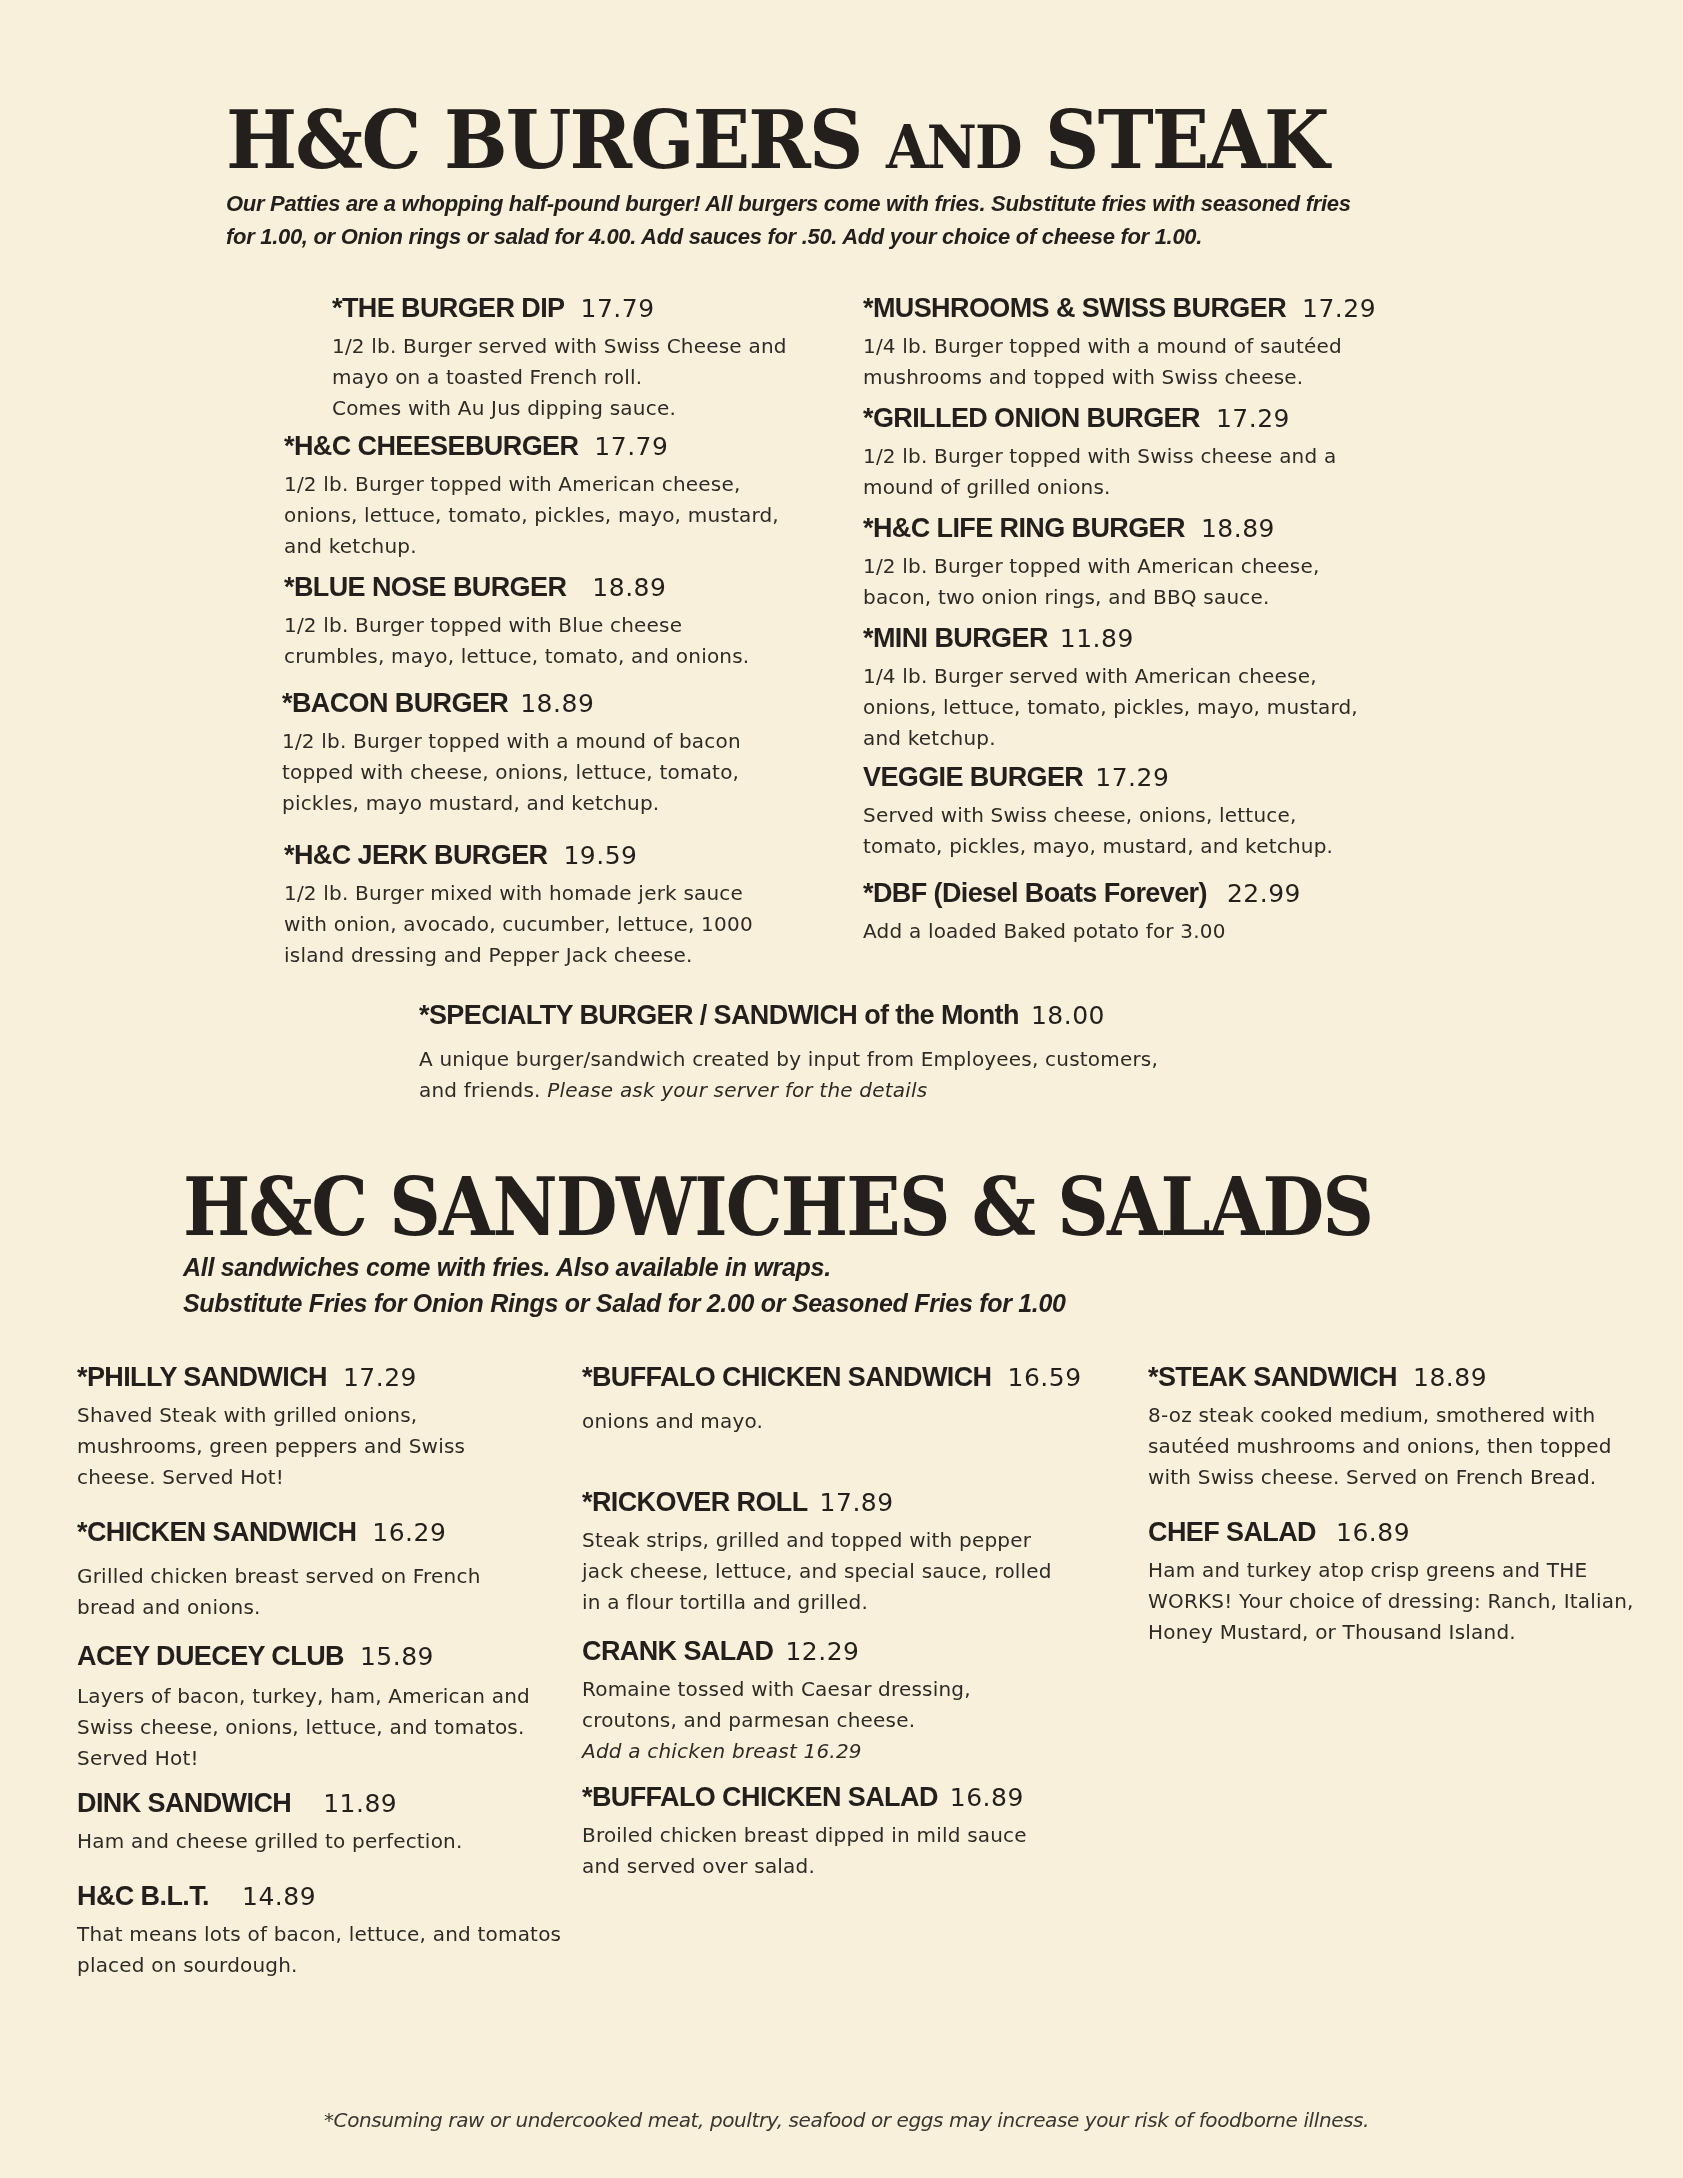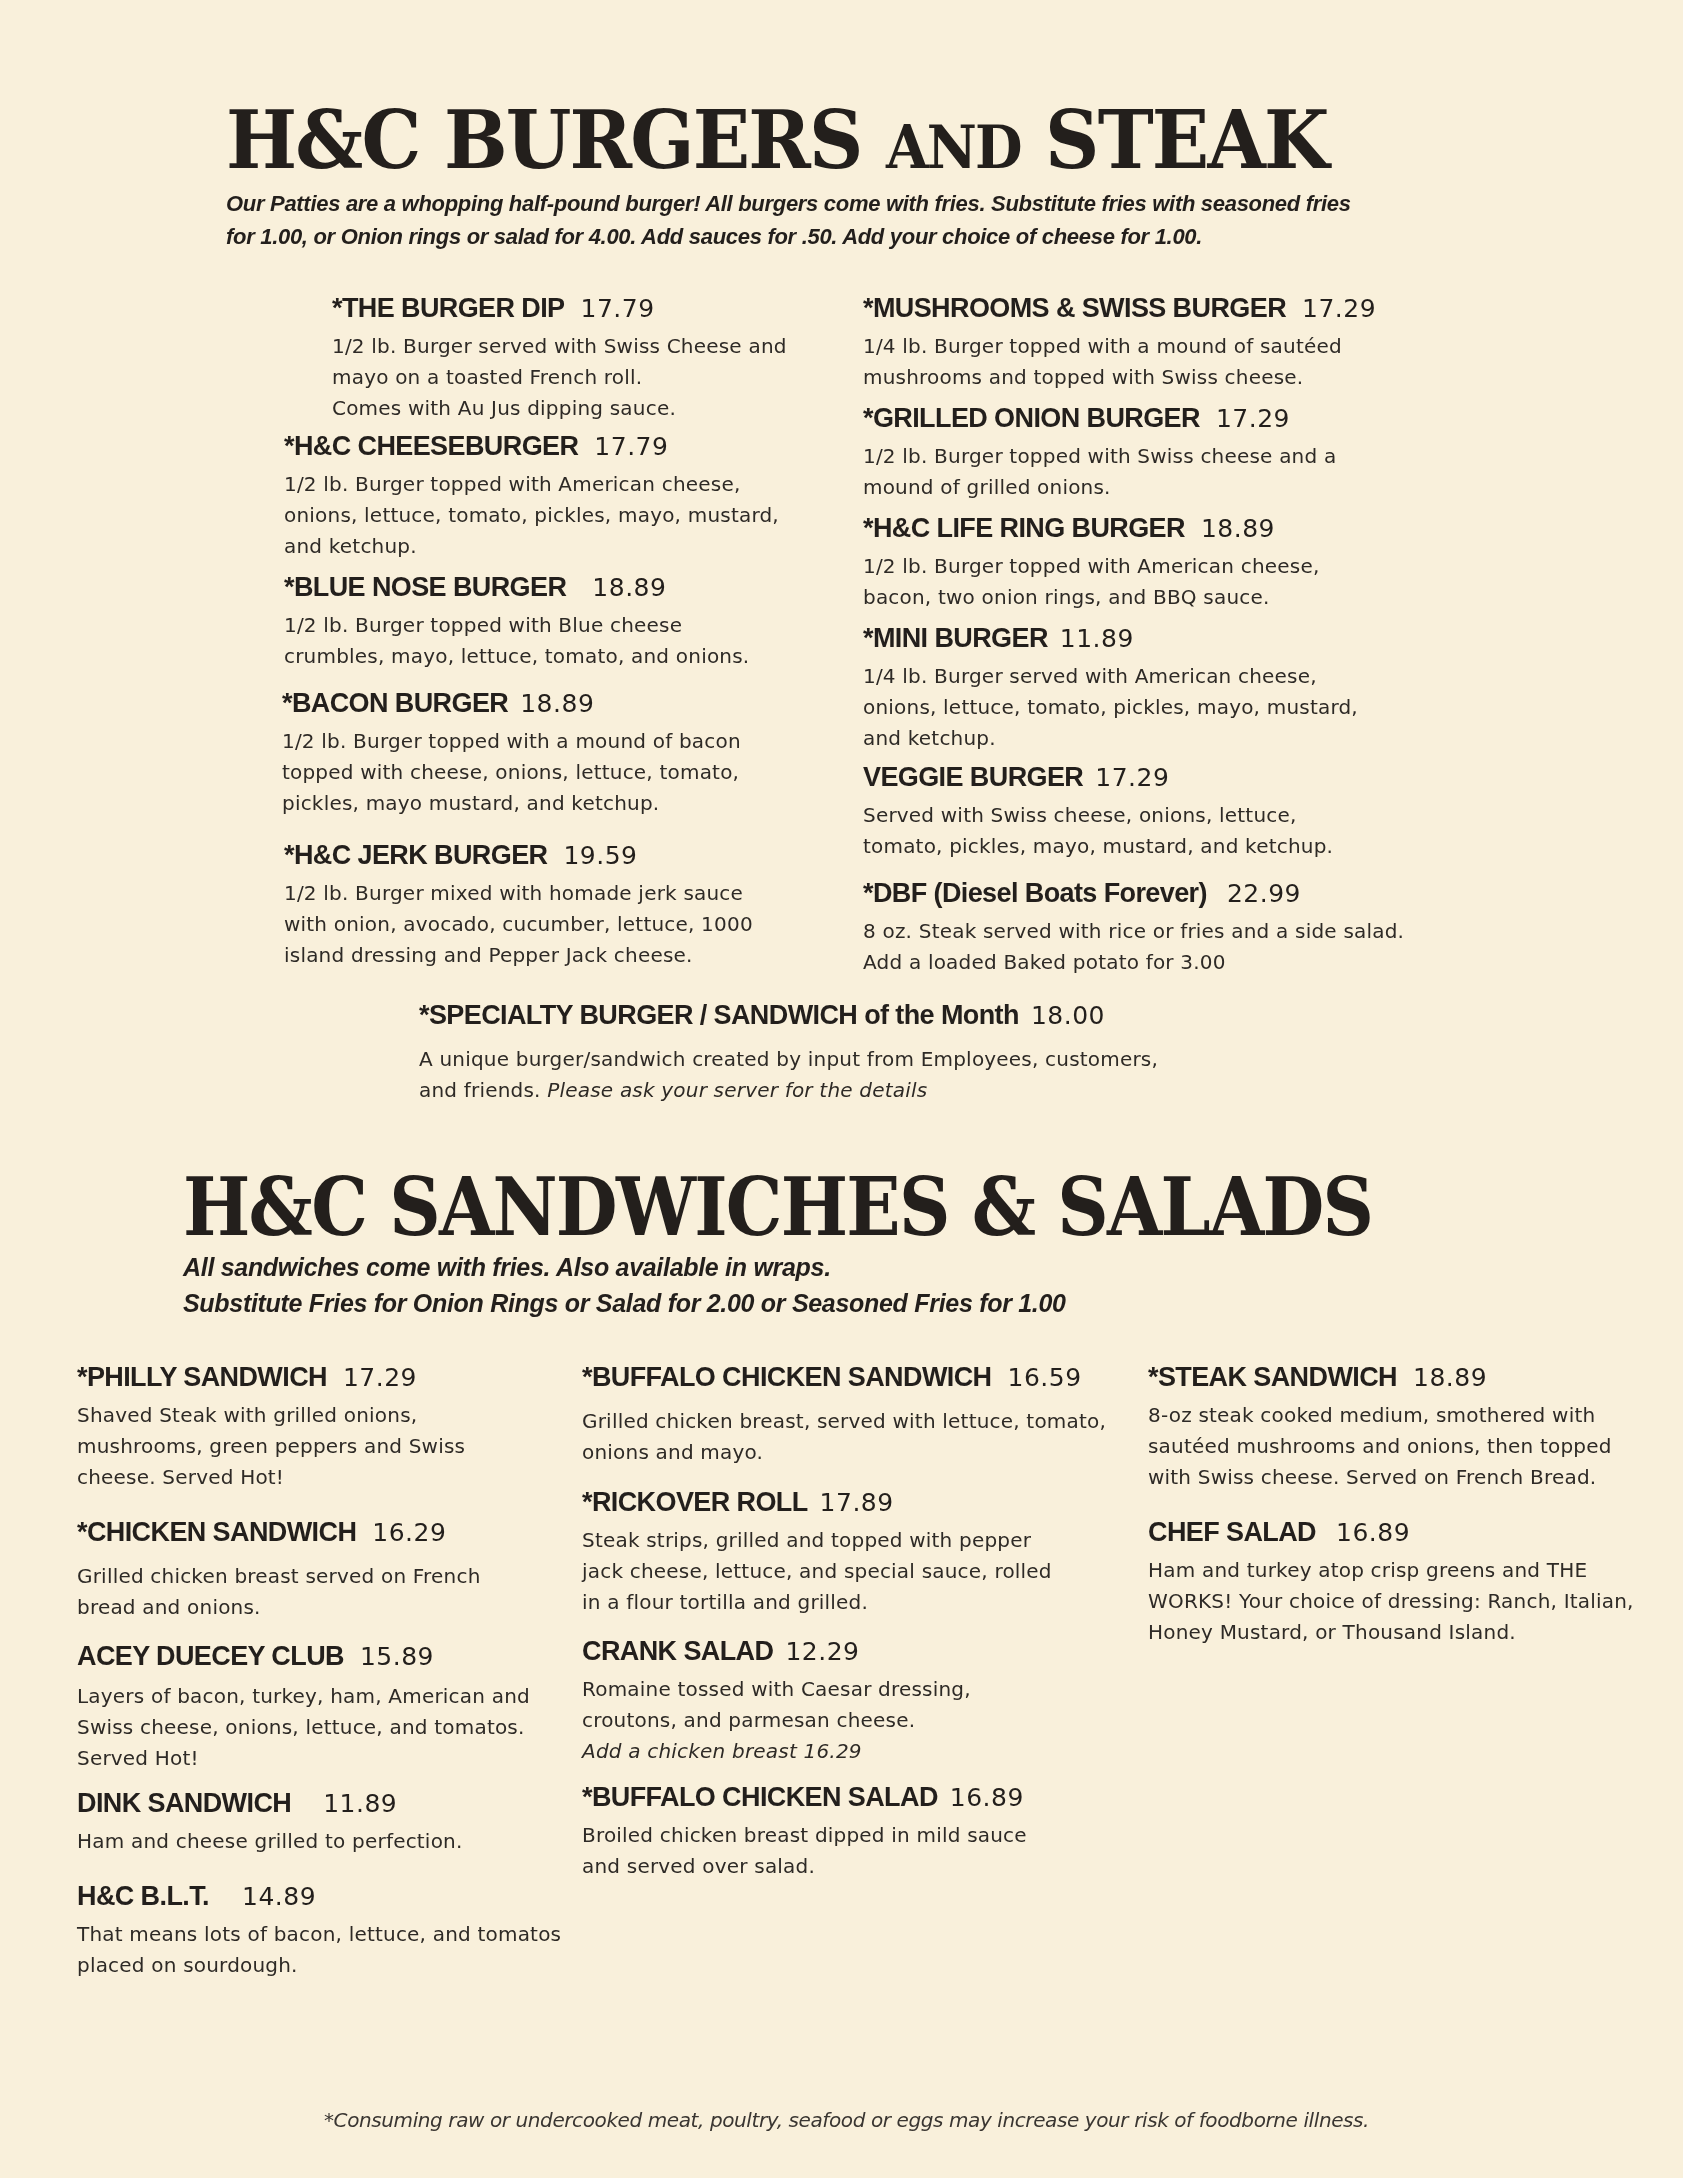--- a/index.html
+++ b/index.html
@@ -161,21 +161,20 @@
   <div class="item-head"><span class="item-name">VEGGIE BURGER</span><span class="item-price" style="margin-left:12px;">17.29</span></div>
   <div class="item-desc">
     <div>Served with Swiss cheese, onions, lettuce,</div>
     <div>tomato, pickles, mayo, mustard, and ketchup.</div>
   </div>
 </div>
 
 <div class="abs item" style="left:863px; top:876px; width:614px;">
   <div class="item-head"><span class="item-name">*DBF (Diesel Boats Forever)</span><span class="item-price" style="margin-left:20px;">22.99</span></div>
   <div class="item-desc">
-    <div>8 oz. Steak served with rice or fries and a side salad.</div>
     <div>Add a loaded Baked potato for 3.00</div>
   </div>
 </div>
 
 <div class="abs item" style="left:419px; top:998px; width:812px;">
   <div class="item-head" style="margin-bottom:8px;"><span class="item-name">*SPECIALTY BURGER / SANDWICH of the Month</span><span class="item-price" style="margin-left:12px;">18.00</span></div>
   <div class="item-desc">
     <div>A unique burger/sandwich created by input from Employees, customers,</div>
     <div><span>and friends. </span><span class="italic">Please ask your server for the details</span></div>
   </div>
@@ -225,21 +224,20 @@
   <div class="item-head"><span class="item-name">H&amp;C B.L.T.</span><span class="item-price" style="margin-left:33px;">14.89</span></div>
   <div class="item-desc">
     <div>That means lots of bacon, lettuce, and tomatos</div>
     <div>placed on sourdough.</div>
   </div>
 </div>
 
 <div class="abs item" style="left:582px; top:1360px; width:554px;">
   <div class="item-head" style="margin-bottom:8px;"><span class="item-name">*BUFFALO CHICKEN SANDWICH</span><span class="item-price">16.59</span></div>
   <div class="item-desc">
-    <div>Grilled chicken breast, served with lettuce, tomato,</div>
     <div>onions and mayo.</div>
   </div>
 </div>
 
 <div class="abs item" style="left:582px; top:1485px; width:535px;">
   <div class="item-head"><span class="item-name">*RICKOVER ROLL</span><span class="item-price" style="margin-left:12px;">17.89</span></div>
   <div class="item-desc">
     <div>Steak strips, grilled and topped with pepper</div>
     <div>jack cheese, lettuce, and special sauce, rolled</div>
     <div>in a flour tortilla and grilled.</div>

